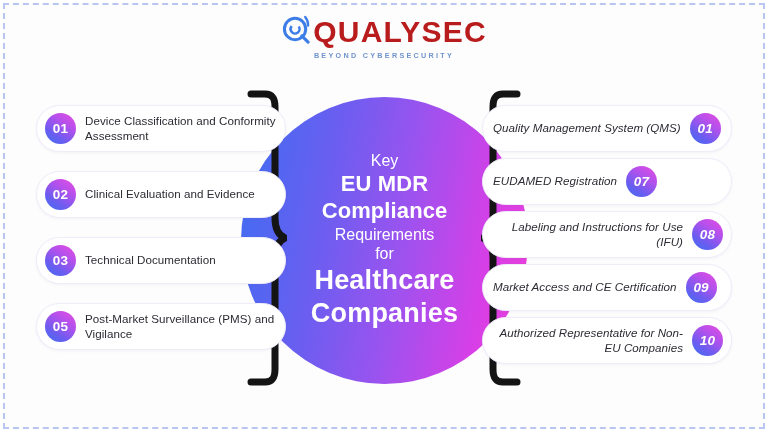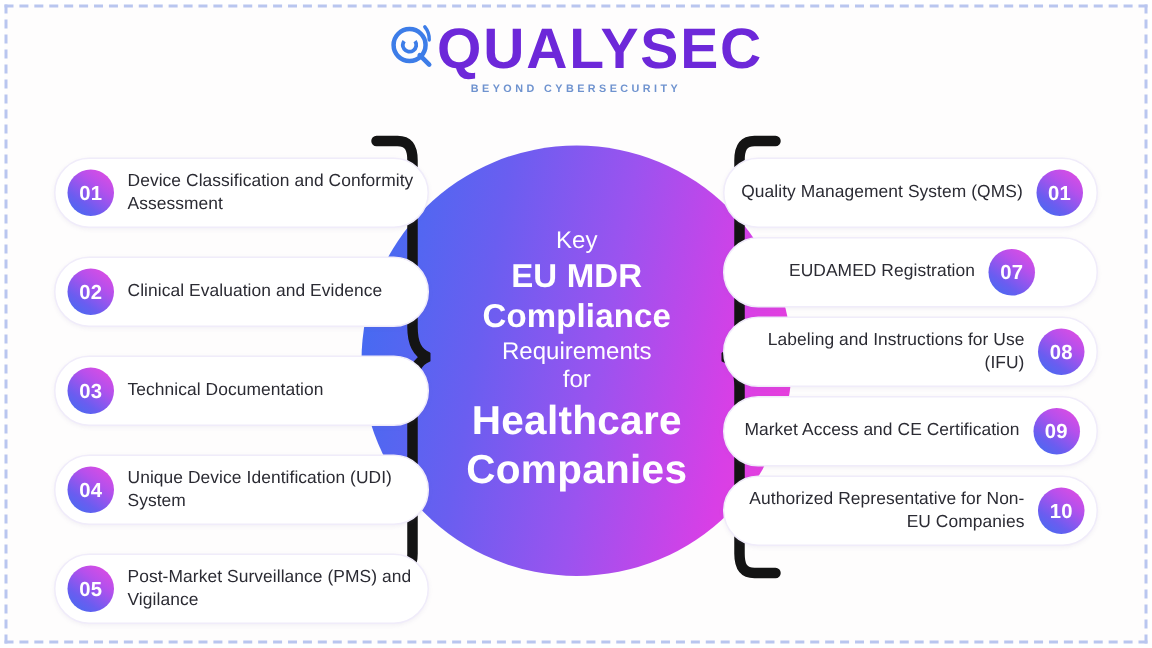--- a/index.html
+++ b/index.html
@@ -34,24 +34,24 @@
     z-index: 6;
   }
   .logo-row {
     display: inline-flex;
     align-items: center;
     gap: 1px;
   }
   .logo-mark { display: block; }
   .logo-word {
     font-family: "Liberation Sans", sans-serif;
-    font-size: 38px;
+    font-size: 30px;
     font-weight: 700;
     letter-spacing: 1.2px;
-    color: #6d28d9;
+    color: #b91c1c;
     line-height: 1;
   }
   .logo-tag {
     margin-top: 2px;
     font-size: 7.2px;
     letter-spacing: 2.3px;
     font-weight: 700;
     color: #6f93cf;
     text-align: center;
   }
@@ -114,22 +114,23 @@
     border-radius: 24px;
     background: #ffffff;
     border: 1px solid #f0ecfa;
     box-shadow: 0 1px 3px rgba(120,110,170,.09);
     display: flex;
     align-items: center;
     padding: 0 8px;
     gap: 9px;
   }
   .col-right .item {
-    justify-content: center;
+    justify-content: flex-start;
     padding: 0 8px 0 10px;
+    font-style: italic;
   }
 
   .badge {
     flex: 0 0 auto;
     width: 31px;
     height: 31px;
     border-radius: 50%;
     background: linear-gradient(215deg, #e84ce0 0%, #b550ec 35%, #6a5df0 70%, #3f6ff1 100%);
     color: #ffffff;
     font-size: 13.5px;
@@ -201,24 +202,20 @@
   </div>
   <div class="item">
     <span class="badge">02</span>
     <span class="item-label">Clinical Evaluation and Evidence</span>
   </div>
   <div class="item">
     <span class="badge">03</span>
     <span class="item-label">Technical Documentation</span>
   </div>
   <div class="item">
-    <span class="badge">04</span>
-    <span class="item-label">Unique Device Identification (UDI) System</span>
-  </div>
-  <div class="item">
     <span class="badge">05</span>
     <span class="item-label">Post-Market Surveillance (PMS) and Vigilance</span>
   </div>
 </div>
 
 <div class="col col-right">
   <div class="item">
     <span class="item-label">Quality Management System (QMS)</span>
     <span class="badge">01</span>
   </div>

